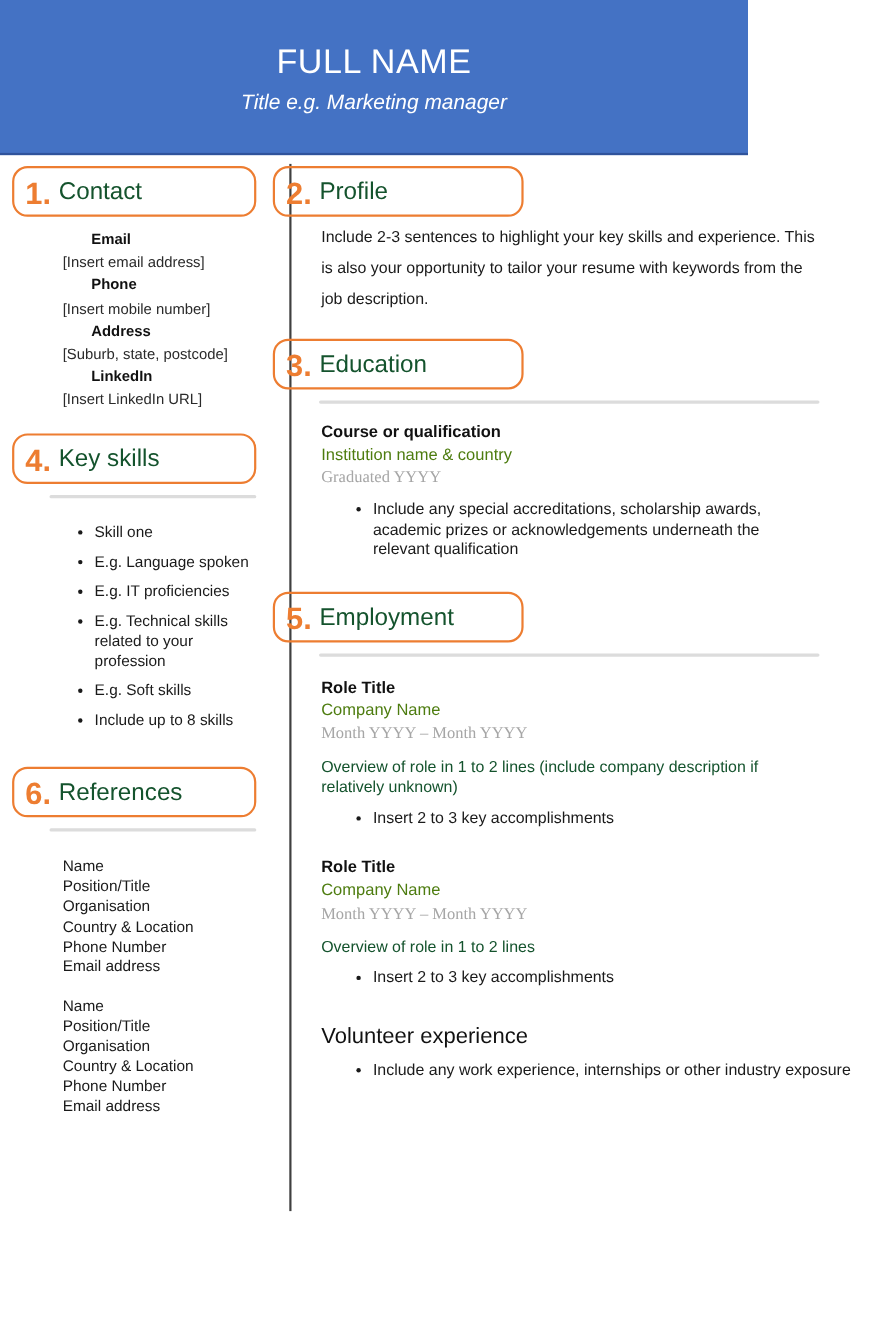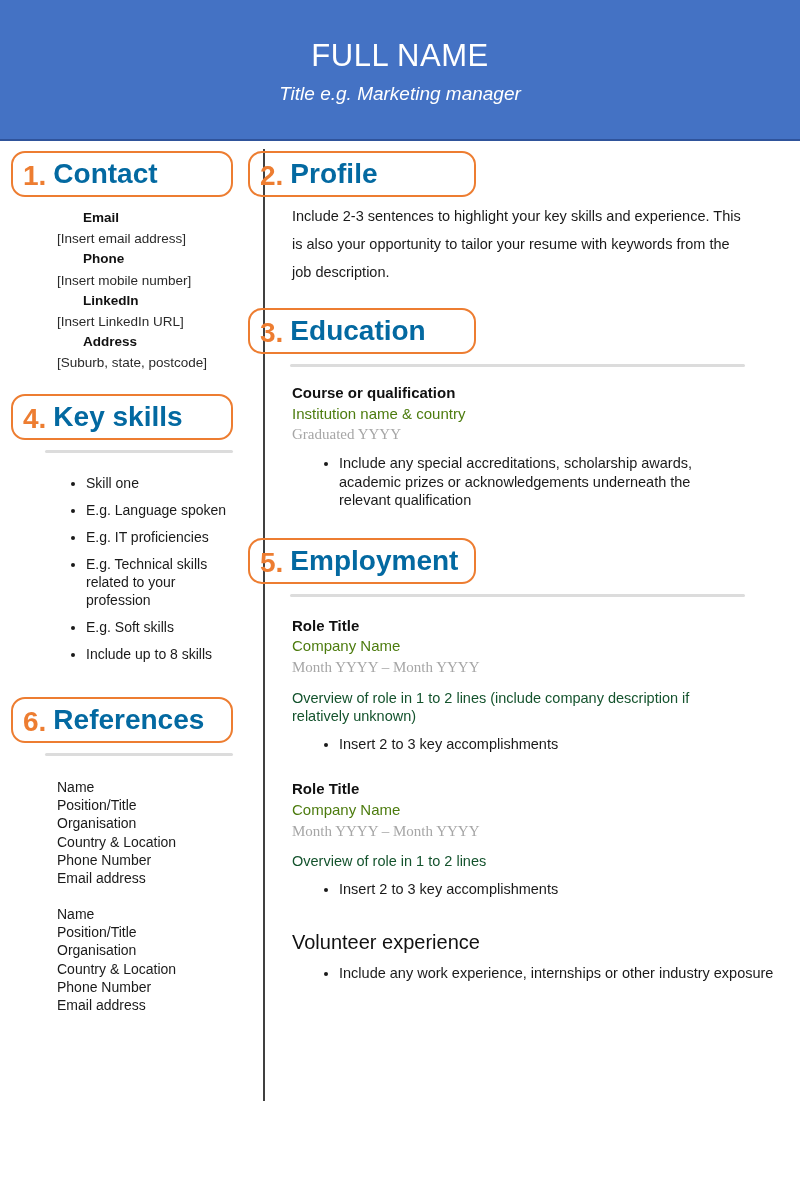--- a/index.html
+++ b/index.html
@@ -14,21 +14,21 @@
     font-family: "Liberation Sans", sans-serif;
     color: #1a1a1a;
     overflow: hidden;
   }
 
   
   .header-band {
     position: absolute;
     left: 0;
     top: 0;
-    width: 800px;
+    width: 680px;
     height: 141px;
     background: #4472C4;
     border-bottom: 2px solid #2f539b;
     box-sizing: border-box;
     text-align: center;
   }
   .full-name {
     margin: 0;
     padding-top: 39px;
     font-size: 31px;
@@ -91,23 +91,23 @@
   .pill-num {
     font-size: 28px;
     font-weight: 700;
     color: #ED7D31;
     line-height: 1;
     margin-right: 7px;
     position: relative;
     top: 2px;
   }
   .pill-title {
-    font-size: 28px;
-    font-weight: 700;
-    color: #0369a1;
+    font-size: 22px;
+    font-weight: 400;
+    color: #14532d;
     line-height: 1;
   }
   .col-left .pill {
     margin: 10px 14px 0 11px;
   }
   .col-right .pill {
     margin: 10px 0 0 1px;
     width: 228px;
   }
   .rule {
@@ -249,26 +249,26 @@
     <ul class="contact-list">
       <li>
         <span class="contact-label">Email</span>
         <span class="contact-value">[Insert email address]</span>
       </li>
       <li>
         <span class="contact-label">Phone</span>
         <span class="contact-value">[Insert mobile number]</span>
       </li>
       <li>
+        <span class="contact-label">Address</span>
+        <span class="contact-value">[Suburb, state, postcode]</span>
+      </li>
+      <li>
         <span class="contact-label">LinkedIn</span>
         <span class="contact-value">[Insert LinkedIn URL]</span>
-      </li>
-      <li>
-        <span class="contact-label">Address</span>
-        <span class="contact-value">[Suburb, state, postcode]</span>
       </li>
     </ul>
 
     <div class="pill" style="margin-top:24px;">
       <span class="pill-num">4.</span>
       <span class="pill-title">Key skills</span>
     </div>
     <div class="rule"></div>
     <ul class="skills-list">
       <li>Skill one</li>

